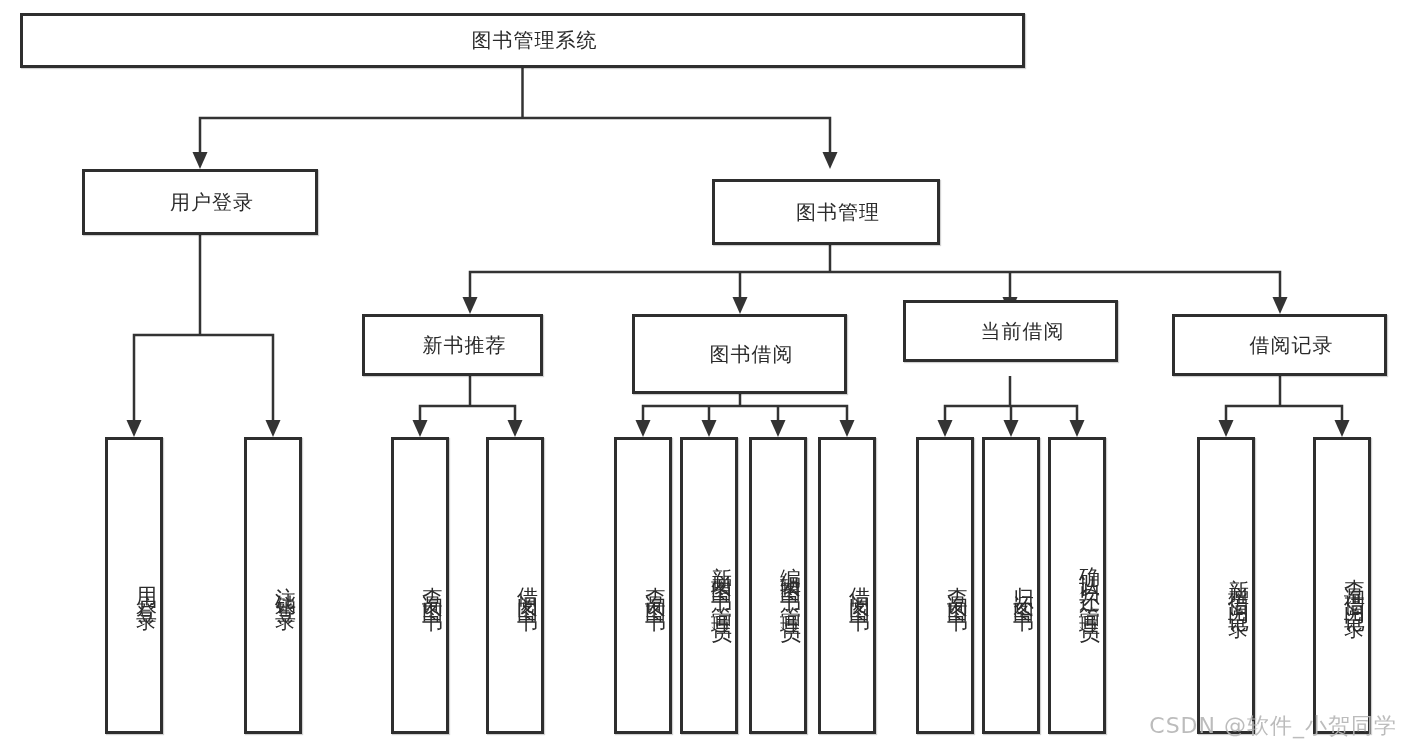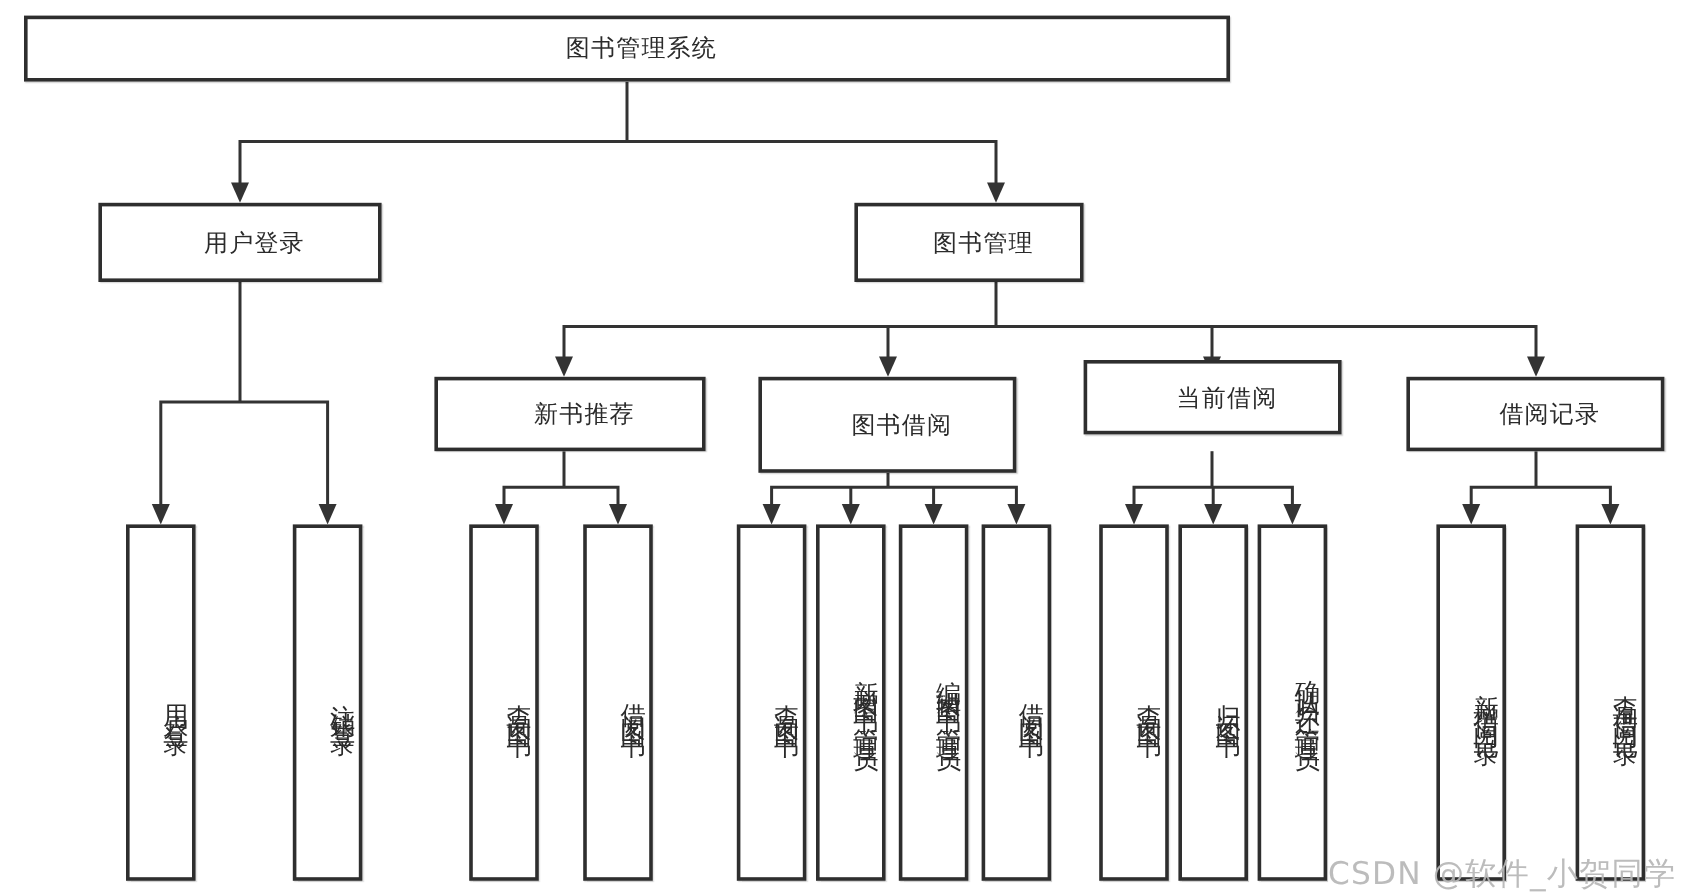--- a/index.html
+++ b/index.html
@@ -38,21 +38,21 @@
     text-orientation: mixed;
     font-size: 21px;
     letter-spacing: 8px;
     line-height: 1;
     white-space: normal;
   }
   .watermark {
     position: absolute;
     right: 8px;
     top: 711px;
-    font-size: 26px;
+    font-size: 22px;
     color: #b7b7b7;
     opacity: 0.92;
     letter-spacing: 1px;
     z-index: 10;
     white-space: nowrap;
   }
 </style>
 </head>
 <body>
 
@@ -120,25 +120,25 @@
     </g>
   </svg>
 
   <div class="node" style="left:20px; top:13px; width:1005px; height:55px;">
     <span class="label">图书管理系统</span>
   </div>
 
   <div class="node" style="left:82px; top:169px; width:236px; height:66px;">
     <span class="label">用户登录</span>
   </div>
-  <div class="node" style="left:712px; top:169px; width:191px; height:66px;">
+  <div class="node" style="left:712px; top:179px; width:228px; height:66px;">
     <span class="label">图书管理</span>
   </div>
 
-  <div class="node" style="left:362px; top:314px; width:226px; height:62px;">
+  <div class="node" style="left:362px; top:314px; width:181px; height:62px;">
     <span class="label">新书推荐</span>
   </div>
   <div class="node" style="left:632px; top:314px; width:215px; height:80px;">
     <span class="label">图书借阅</span>
   </div>
   <div class="node" style="left:903px; top:300px; width:215px; height:62px;">
     <span class="label">当前借阅</span>
   </div>
   <div class="node" style="left:1172px; top:314px; width:215px; height:62px;">
     <span class="label">借阅记录</span>

